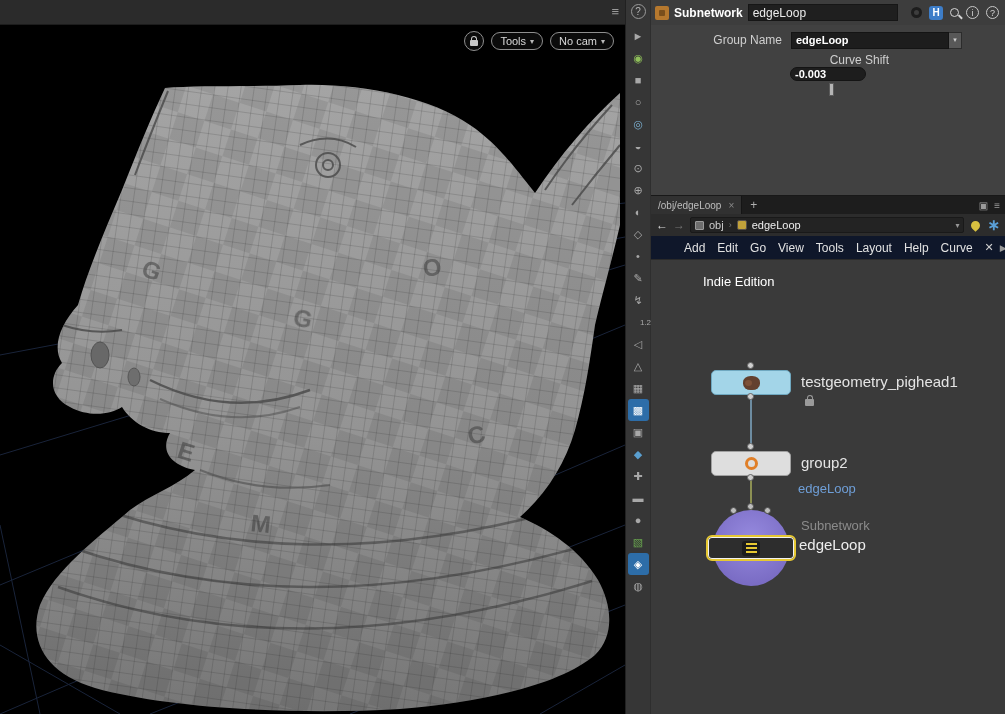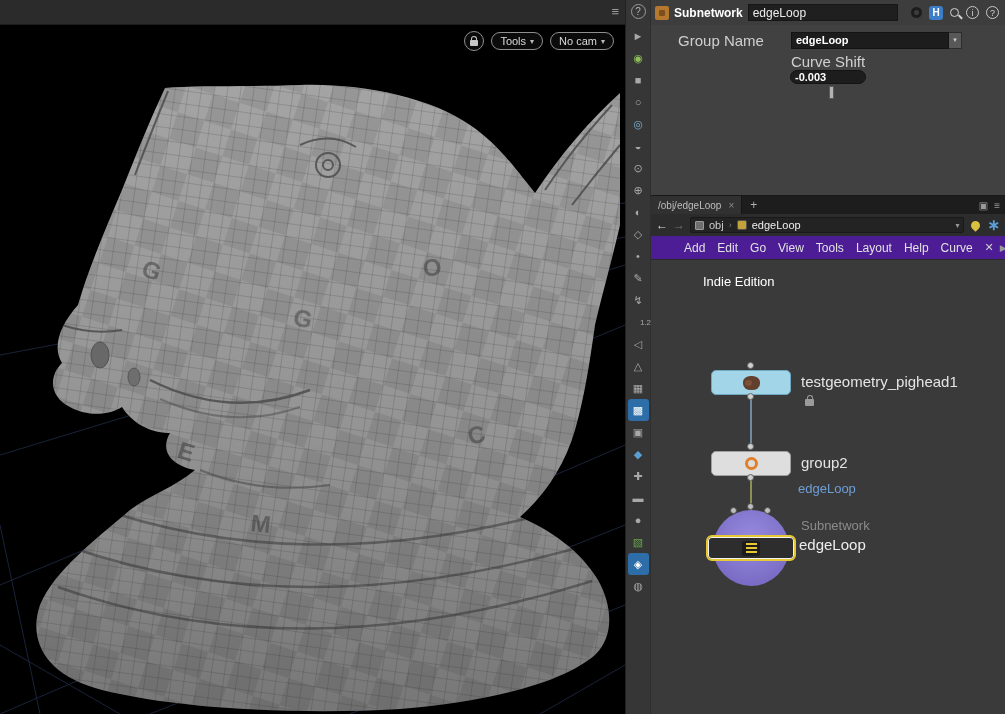--- a/index.html
+++ b/index.html
@@ -54,21 +54,21 @@
   .h-badge { width:14px; height:14px; background:#3d7dc8; border-radius:3px; color:#fff; font-weight:bold;
              font-size:10px; display:flex; align-items:center; justify-content:center; }
   .magnifier { position:relative; width:9px; height:9px; border:1.5px solid #d5d5d5; border-radius:50%; }
   .magnifier::after { content:""; position:absolute; left:7px; top:7px; width:5px; height:1.5px;
                       background:#d5d5d5; transform:rotate(45deg); }
   .circle-glyph { width:13px; height:13px; border:1px solid #c8c8c8; border-radius:50%; color:#d5d5d5;
                   font-size:9px; display:flex; align-items:center; justify-content:center; }
 
   .param-row { position:absolute; left:0; width:354px; height:18px; display:flex; align-items:center; }
   .row-0 { top:31px; } .row-1 { top:53px;flex-direction:column; }
-  .p-label { width:140px; text-align:center; color:#cfcfcf; font-size:15px; }
+  .p-label { width:140px; text-align:right; color:#cfcfcf; font-size:12px; padding-right:9px; }
   .p-field { background:#1d1d1d; border:1px solid #141414; color:#fff; font-weight:bold; font-size:11px;
              height:17px; padding:0 4px; font-family:"Liberation Sans", sans-serif; }
   .p-field.wide { width:158px; } .p-field.num { width:76px;border-radius:8px; }
   .p-dd { width:13px; height:17px; background:#585858; color:#cfcfcf; font-size:7px; display:flex;
           align-items:center; justify-content:center; border:1px solid #2c2c2c; border-left:none; }
   .slider { position:relative; flex:1; height:17px; margin:0 6px 0 5px; }
   .slider::before { content:""; position:absolute; left:0; right:0; top:8px; height:2px; background:#1e1e1e;
                     box-shadow:0 1px 0 rgba(255,255,255,.12); }
   .slider-handle { position:absolute; left:1px; top:2px; width:5px; height:13px; background:#b4b4b4; border:1px solid #5a5a5a; }
 
@@ -89,21 +89,21 @@
                  display:flex; align-items:center; gap:5px; padding:0 4px; }
   .obj-cube-icon { width:9px; height:9px; border:1px solid #9a9a9a; background:#6e6e6e; border-radius:1px; flex:none; }
   .crumb { color:#cccccc; font-size:11px; }
   .crumb.current { color:#ededed; }
   .crumb-sep { color:#7c7c7c; font-size:9px; }
   .node-crumb-icon { width:10px; height:10px; background:#c2a23a; border:1px solid #57504a; border-radius:2px; flex:none; }
   .crumb-caret { margin-left:auto; color:#969696; font-size:8px; }
   .pin-icon { width:9px; height:9px; background:#d8c040; border-radius:50% 50% 50% 0; transform:rotate(-45deg); margin:0 2px; }
   .link-icon { color:#5aa0d8; font-size:15px; font-weight:bold; }
 
-  .net-menubar { position:absolute; left:0; top:40px; width:354px; height:24px; background:#4c1d95;
+  .net-menubar { position:absolute; left:0; top:40px; width:354px; height:24px; background:#0f172a;
                  border-bottom:1px solid #2a2a2a; display:flex; align-items:center; gap:12px; padding:0 6px 0 33px; }
   .menu-item { color:#e2e2e2; font-size:12px; white-space:nowrap; }
   .menubar-right { margin-left:auto; display:flex; gap:6px; align-items:center; }
   .wrench-glyph { color:#d0d0d0; font-size:11px; }
   .expand-glyph { color:#9a9a9a; font-size:9px; }
 
   .net-canvas { position:absolute; left:0; top:64px; width:354px; height:455px; background:#3a3a3a; overflow:hidden; }
   .wm-edition { position:absolute; left:52px; top:14px; font-size:13px; color:#ffffff; }
   .wm-context { position:absolute; right:2px; top:10px; font-size:26px; font-weight:bold; color:#8e8e8e;
                 text-shadow:1px 2px 2px rgba(0,0,0,.35); }

